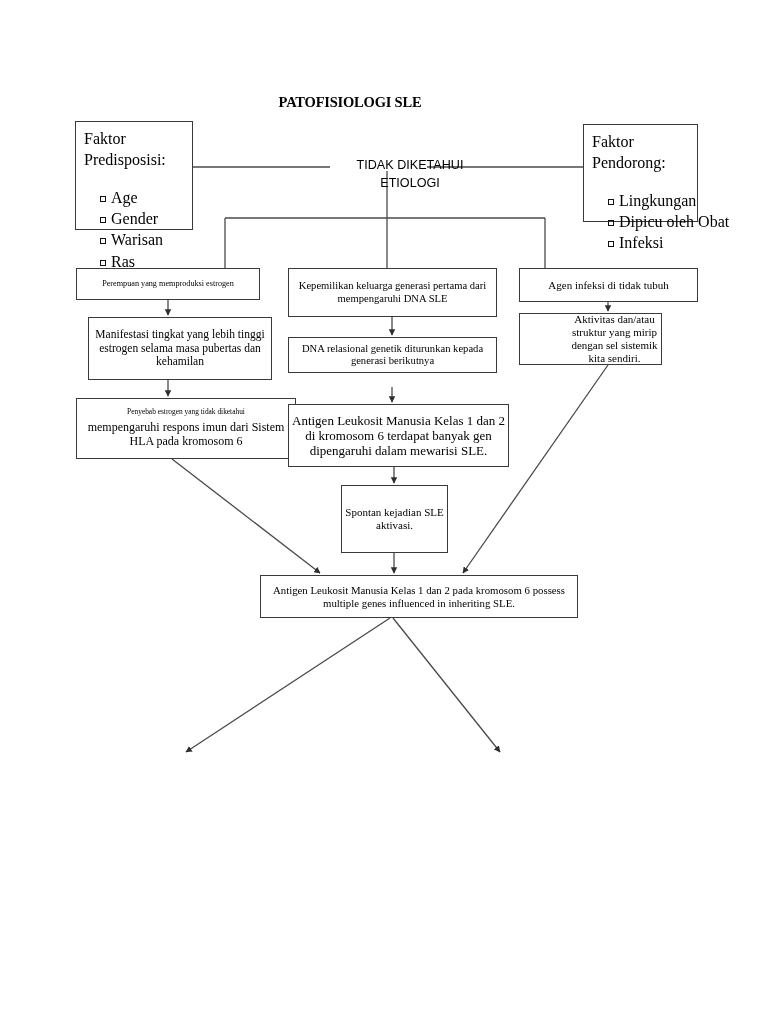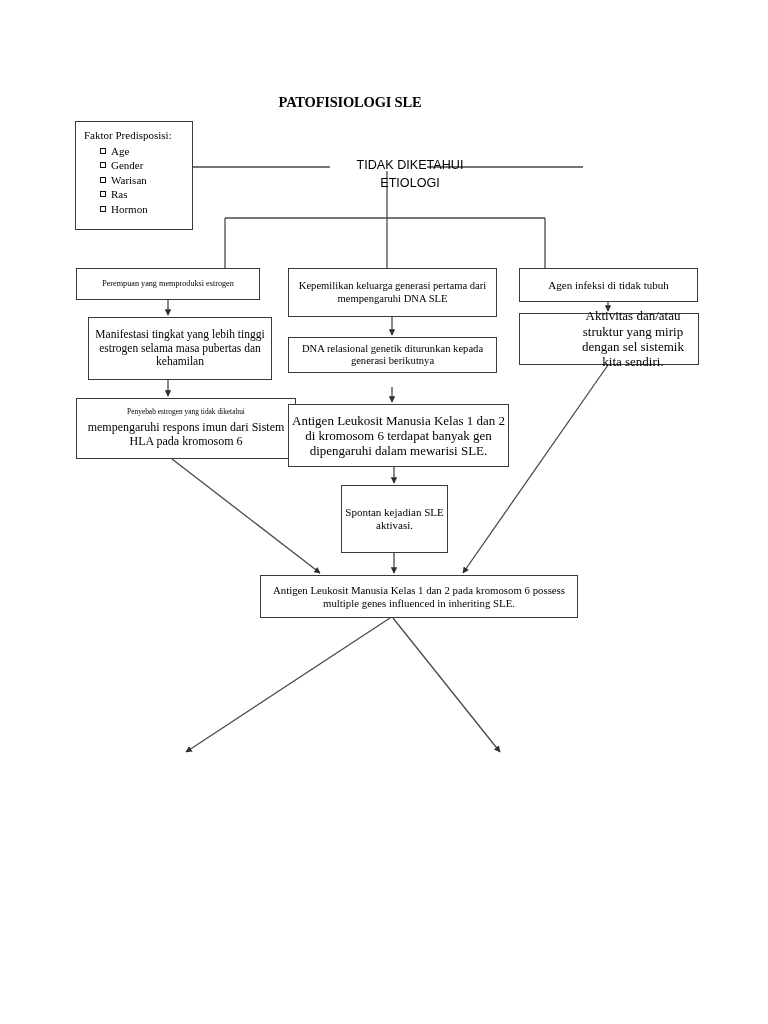--- a/index.html
+++ b/index.html
@@ -42,22 +42,23 @@
     display: block;
     width: 100%;
     padding: 0 3px;
     box-sizing: border-box;
   }
   .listbox {
     align-items: flex-start;
     justify-content: flex-start;
     text-align: left;
     padding: 6px 6px 4px 8px;
-    font-size: 11px;
+    font-size: 16px;
     line-height: 1.32;
+    gap: 16px;
   }
   .listbox .head {
     display: block;
     margin-bottom: 1px;
   }
   .listbox ul {
     margin: 0;
     padding: 0 0 0 16px;
     list-style: none;
   }
@@ -107,21 +108,21 @@
   #node-l3 { left: 76px;  top: 398px; width: 220px; height: 61px; }
   #node-l3 .small { font-size: 7.4px; display: block; margin-bottom: 3px; }
   #node-l3 .big   { font-size: 12px; display: block; line-height: 1.2; }
 
   #node-c1 { left: 288px; top: 268px; width: 209px; height: 49px;  font-size: 10.6px; }
   #node-c2 { left: 288px; top: 337px; width: 209px; height: 36px;  font-size: 10.6px; }
   #node-c3 { left: 288px; top: 404px; width: 221px; height: 63px;  font-size: 13px; }
   #node-c4 { left: 341px; top: 485px; width: 107px; height: 68px;  font-size: 11px; }
 
   #node-r1 { left: 519px; top: 268px; width: 179px; height: 34px;  font-size: 11px; }
-  #node-r2 { left: 519px; top: 313px; width: 180px; height: 52px;  font-size: 13px; padding-left: 48px; }
+  #node-r2 { left: 519px; top: 313px; width: 143px; height: 52px;  font-size: 11px; padding-left: 48px; }
 
   #node-bottom { left: 260px; top: 575px; width: 318px; height: 43px; font-size: 10.8px; }
 </style>
 </head>
 <body>
 
 <div id="page">
 
   <div id="page-title">PATOFISIOLOGI SLE</div>
 
@@ -169,20 +170,28 @@
     <span class="head">Faktor Predisposisi:</span>
     <ul>
       <li><span class="bullet"></span><span>Age</span></li>
       <li><span class="bullet"></span><span>Gender</span></li>
       <li><span class="bullet"></span><span>Warisan</span></li>
       <li><span class="bullet"></span><span>Ras</span></li>
       <li><span class="bullet"></span><span>Hormon</span></li>
     </ul>
   </div>
 
+  <div class="node listbox" id="node-driving">
+    <span class="head">Faktor Pendorong:</span>
+    <ul>
+      <li><span class="bullet"></span><span>Lingkungan</span></li>
+      <li><span class="bullet"></span><span>Dipicu oleh Obat</span></li>
+      <li><span class="bullet"></span><span>Infeksi</span></li>
+    </ul>
+  </div>
 
   <div class="node" id="node-l1">
     <span class="txt">Perempuan yang memproduksi estrogen</span>
   </div>
   <div class="node" id="node-l2">
     <span class="txt">Manifestasi tingkat yang lebih tinggi estrogen selama masa pubertas dan kehamilan</span>
   </div>
   <div class="node" id="node-l3">
     <span class="small">Penyebab estrogen yang tidak diketahui</span>
     <span class="big">mempengaruhi respons imun dari Sistem HLA pada kromosom 6</span>

